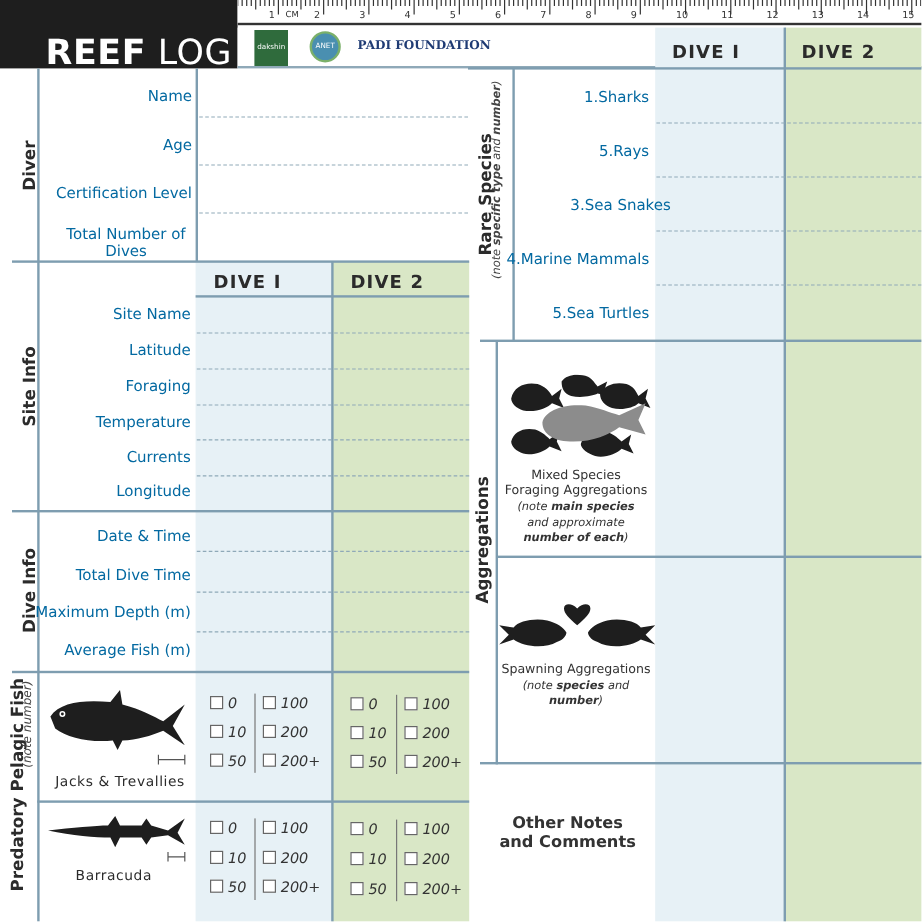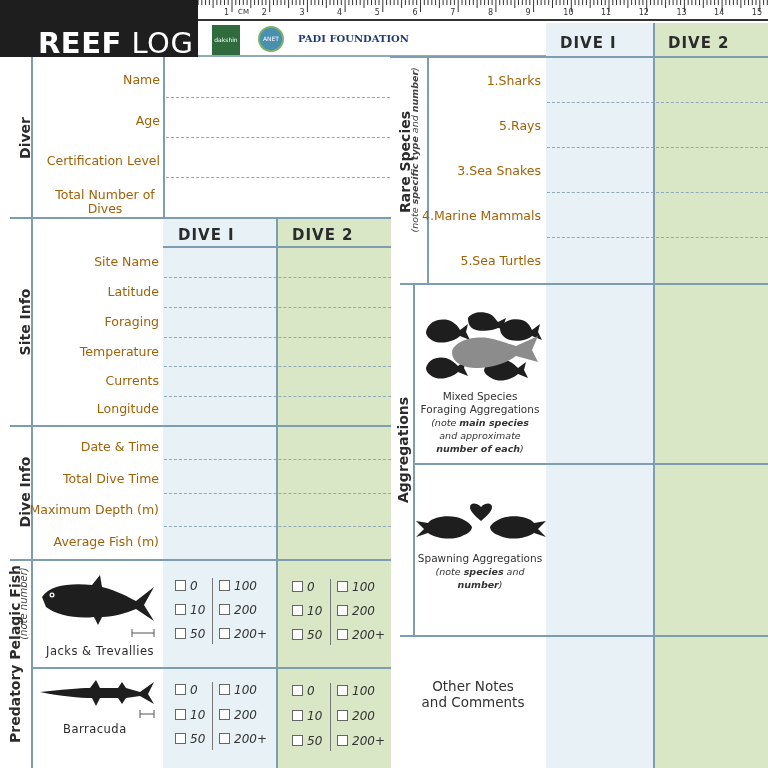--- a/index.html
+++ b/index.html
@@ -17,21 +17,21 @@
   .title span.light{font-weight:normal;}
   .ruler{left:198px;top:0;width:570px;height:21px;background:#fff;border-bottom:2px solid #333;overflow:hidden;}
   .ruler svg{position:absolute;left:0;top:0;}
   .logos{left:198px;top:23px;width:570px;height:34px;background:#fff;border-bottom:2px solid #8fa9b8;}
   .logo-dakshin{position:absolute;left:14px;top:2px;width:28px;height:30px;background:#2f6b3c;}
   .logo-dakshin span{position:absolute;left:0;top:11px;width:28px;font-size:6px;color:#fff;text-align:center;}
   .logo-anet{position:absolute;left:60px;top:3px;width:26px;height:26px;border-radius:50%;background:#4a8fb0;border:2px solid #7bb06a;}
   .logo-anet span{position:absolute;left:0;top:7px;width:22px;font-size:6px;color:#fff;text-align:center;}
   .padi{position:absolute;left:100px;top:10px;font-family:"DejaVu Serif","Liberation Serif",serif;font-weight:bold;font-size:10px;color:#1f3b74;white-space:nowrap;}
   .dive-hdr{font-weight:bold;font-size:15px;letter-spacing:1px;color:#2b2b2b;position:absolute;white-space:nowrap;}
-  .lbl{position:absolute;font-size:12.5px;color:#a16207;text-align:right;white-space:nowrap;}
+  .lbl{position:absolute;font-size:12.5px;color:#0369a1;text-align:right;white-space:nowrap;}
   .vtitle{position:absolute;transform:rotate(-90deg);transform-origin:center center;white-space:nowrap;font-weight:bold;font-size:14px;color:#2b2b2b;text-align:center;}
   .vsub{position:absolute;transform:rotate(-90deg);transform-origin:center center;white-space:nowrap;font-style:italic;font-size:10px;color:#444;text-align:center;}
   .cb{position:absolute;font-style:italic;font-size:12px;color:#333;white-space:nowrap;}
   .cb .box{display:inline-block;width:11px;height:11px;border:1px solid #666;background:#fff;vertical-align:-1px;margin-right:4px;}
   .cbsep{position:absolute;width:1px;background:#777;}
   .center-txt{position:absolute;text-align:center;font-size:10.5px;color:#333;}
   .center-txt i{font-style:italic;font-size:9.5px;}
   .center-txt b{font-weight:bold;}
 </style>
 </head>
@@ -231,21 +231,21 @@
 <div class="lbl" style="right:227px;top:73px;">1.Sharks</div>
 <div class="abs" style="left:547px;top:58px;width:106px;height:43px;"></div>
 <div class="abs" style="left:655px;top:58px;width:113px;height:43px;"></div>
 <div class="dash" style="left:547px;top:102px;width:221px;"></div>
 
 <div class="lbl" style="right:227px;top:118px;">5.Rays</div>
 <div class="abs" style="left:547px;top:103px;width:106px;height:43px;"></div>
 <div class="abs" style="left:655px;top:103px;width:113px;height:43px;"></div>
 <div class="dash" style="left:547px;top:147px;width:221px;"></div>
 
-<div class="lbl" style="right:227px;top:163px;">3.Sea Snakes</div>
+<div class="lbl" style="right:209px;top:163px;">3.Sea Snakes</div>
 <div class="abs" style="left:547px;top:148px;width:106px;height:43px;"></div>
 <div class="abs" style="left:655px;top:148px;width:113px;height:43px;"></div>
 <div class="dash" style="left:547px;top:192px;width:221px;"></div>
 
 <div class="lbl" style="right:227px;top:208px;">4.Marine Mammals</div>
 <div class="abs" style="left:547px;top:193px;width:106px;height:43px;"></div>
 <div class="abs" style="left:655px;top:193px;width:113px;height:43px;"></div>
 <div class="dash" style="left:547px;top:237px;width:221px;"></div>
 
 <div class="lbl" style="right:227px;top:253px;">5.Sea Turtles</div>
@@ -289,18 +289,18 @@
 <div class="center-txt" style="left:414px;top:552px;width:132px;line-height:13px;">
   <div>Spawning Aggregations</div>
   <div><i>(note </i><i><b>species</b></i><i> and</i></div>
   <div><i><b>number</b></i><i>)</i></div>
 </div>
 <div class="abs" style="left:547px;top:465px;width:106px;height:170px;"></div>
 <div class="abs" style="left:655px;top:465px;width:113px;height:170px;"></div>
 
 <div class="hline" style="left:400px;top:635px;width:368px;"></div>
 
-<div class="center-txt" style="left:400px;top:678px;width:146px;font-weight:normal;font-size:13.5px;line-height:16px;">
+<div class="center-txt" style="left:400px;top:678px;width:146px;font-weight:bold;font-size:13.5px;line-height:16px;">
   <div>Other Notes</div>
   <div>and Comments</div>
 </div>
 <div class="abs" style="left:547px;top:637px;width:106px;height:131px;"></div>
 <div class="abs" style="left:655px;top:637px;width:113px;height:131px;"></div>
 
 </body></html>

